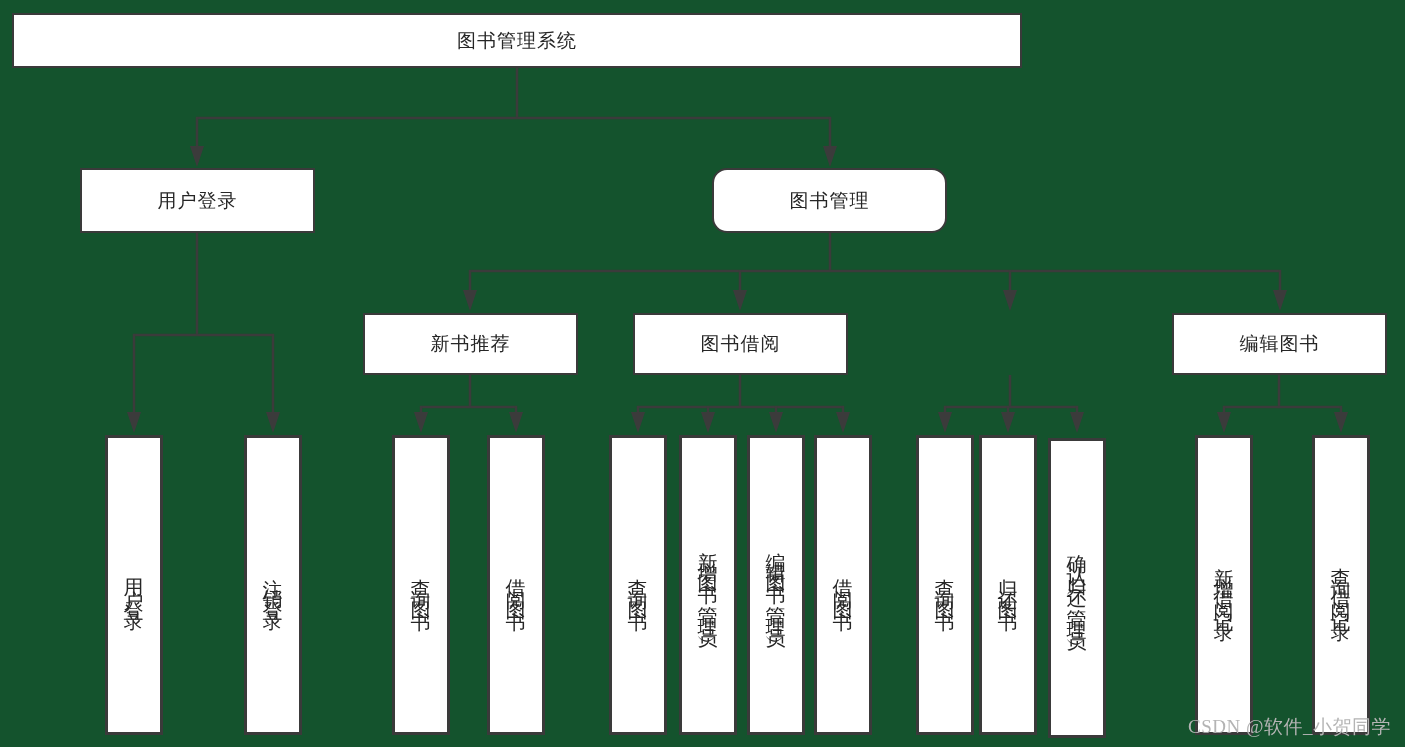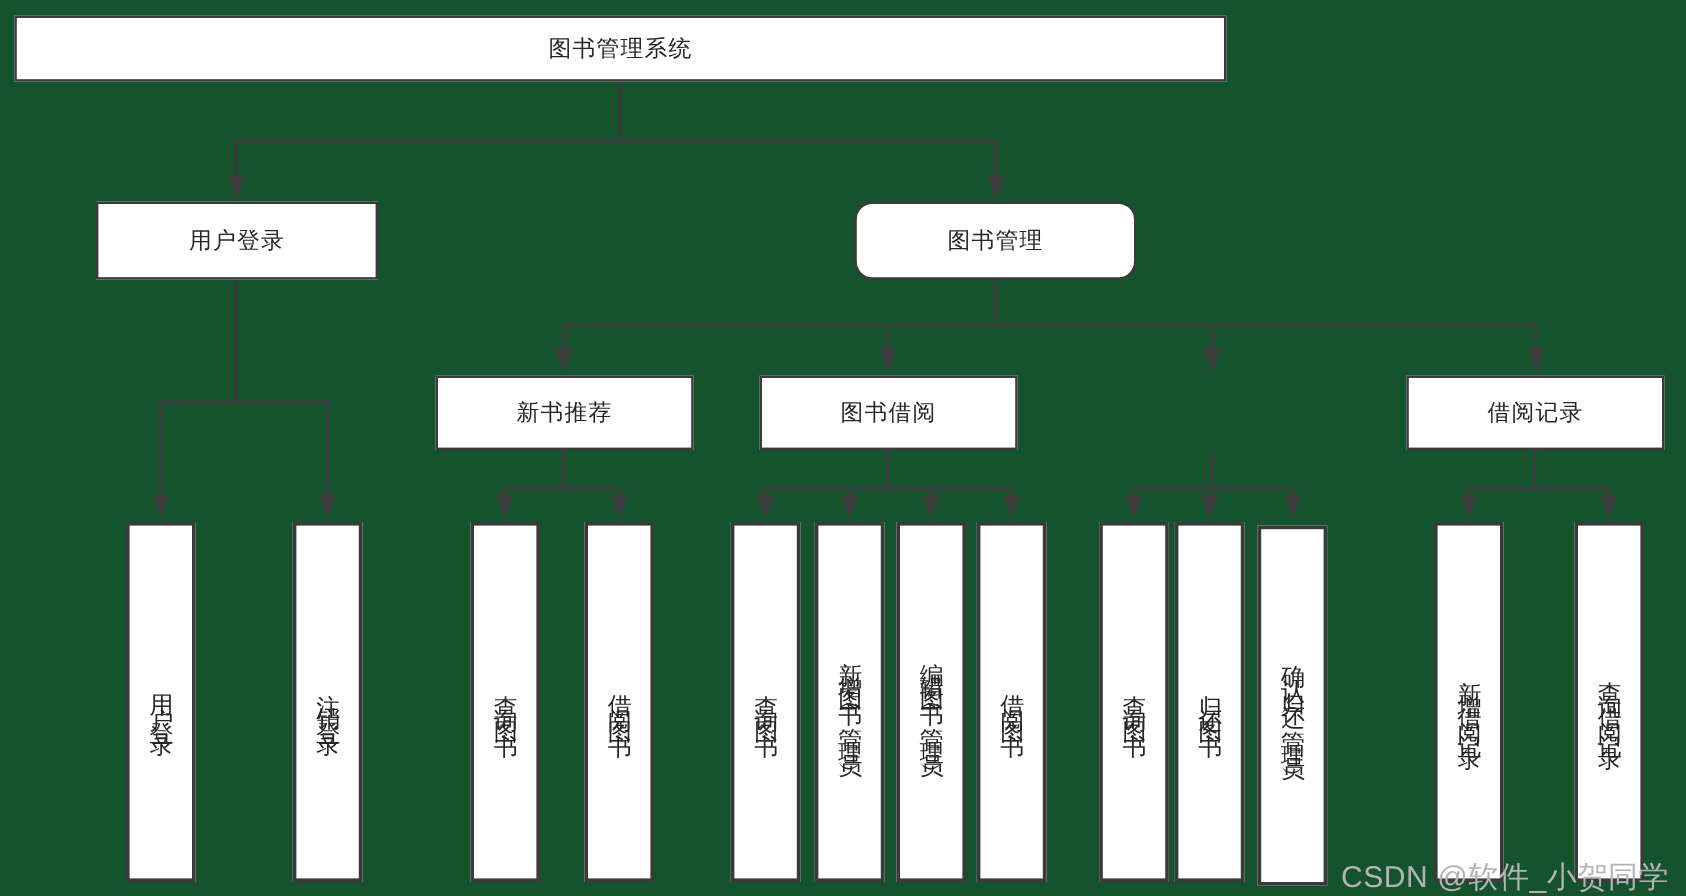--- a/index.html
+++ b/index.html
@@ -45,25 +45,26 @@
     writing-mode: vertical-rl;
     font-size: 20px;
     letter-spacing: 11px;
     line-height: 1;
     white-space: normal;
   }
   .watermark {
     position: absolute;
     top: 714px;
     right: 14px;
-    font-size: 25px;
+    font-size: 19px;
     color: #b4b4b4;
     letter-spacing: 0.5px;
     z-index: 5;
     white-space: nowrap;
+    font-family: Liberation Serif, serif;
   }
 </style>
 </head>
 <body>
 
 <div class="canvas">
 
   <svg class="connectors" width="1405" height="747" viewBox="0 0 1405 747" xmlns="http://www.w3.org/2000/svg">
     <g stroke="#3b3b3b" stroke-width="2.5" fill="none">
 
@@ -141,21 +142,21 @@
     <span class="lbl">图书管理</span>
   </div>
 
   <div class="box" style="left:363px; top:313px; width:215px; height:62px;">
     <span class="lbl">新书推荐</span>
   </div>
   <div class="box" style="left:633px; top:313px; width:215px; height:62px;">
     <span class="lbl">图书借阅</span>
   </div>
   <div class="box" style="left:1172px; top:313px; width:215px; height:62px;">
-    <span class="lbl">借阅记录</span>
+    <span class="lbl">编辑图书</span>
   </div>
 
   <div class="box leaf" style="left:105px; top:435px; width:58px; height:300px;">
     <span class="lbl">用户登录</span>
   </div>
   <div class="box leaf" style="left:244px; top:435px; width:58px; height:300px;">
     <span class="lbl">注销登录</span>
   </div>
 
   <div class="box leaf" style="left:392px; top:435px; width:58px; height:300px;">

